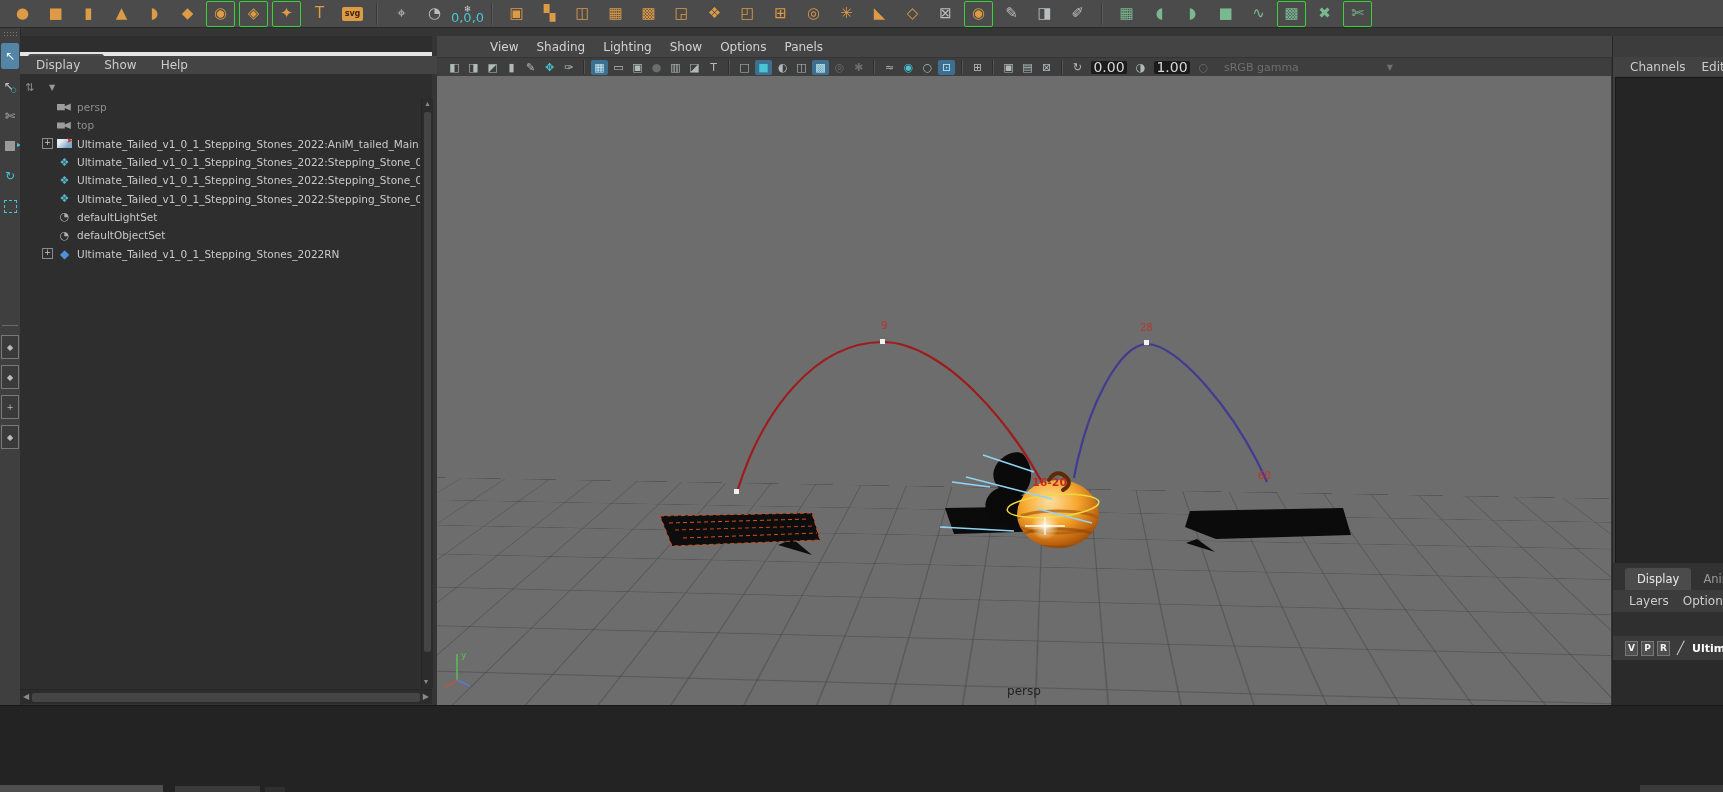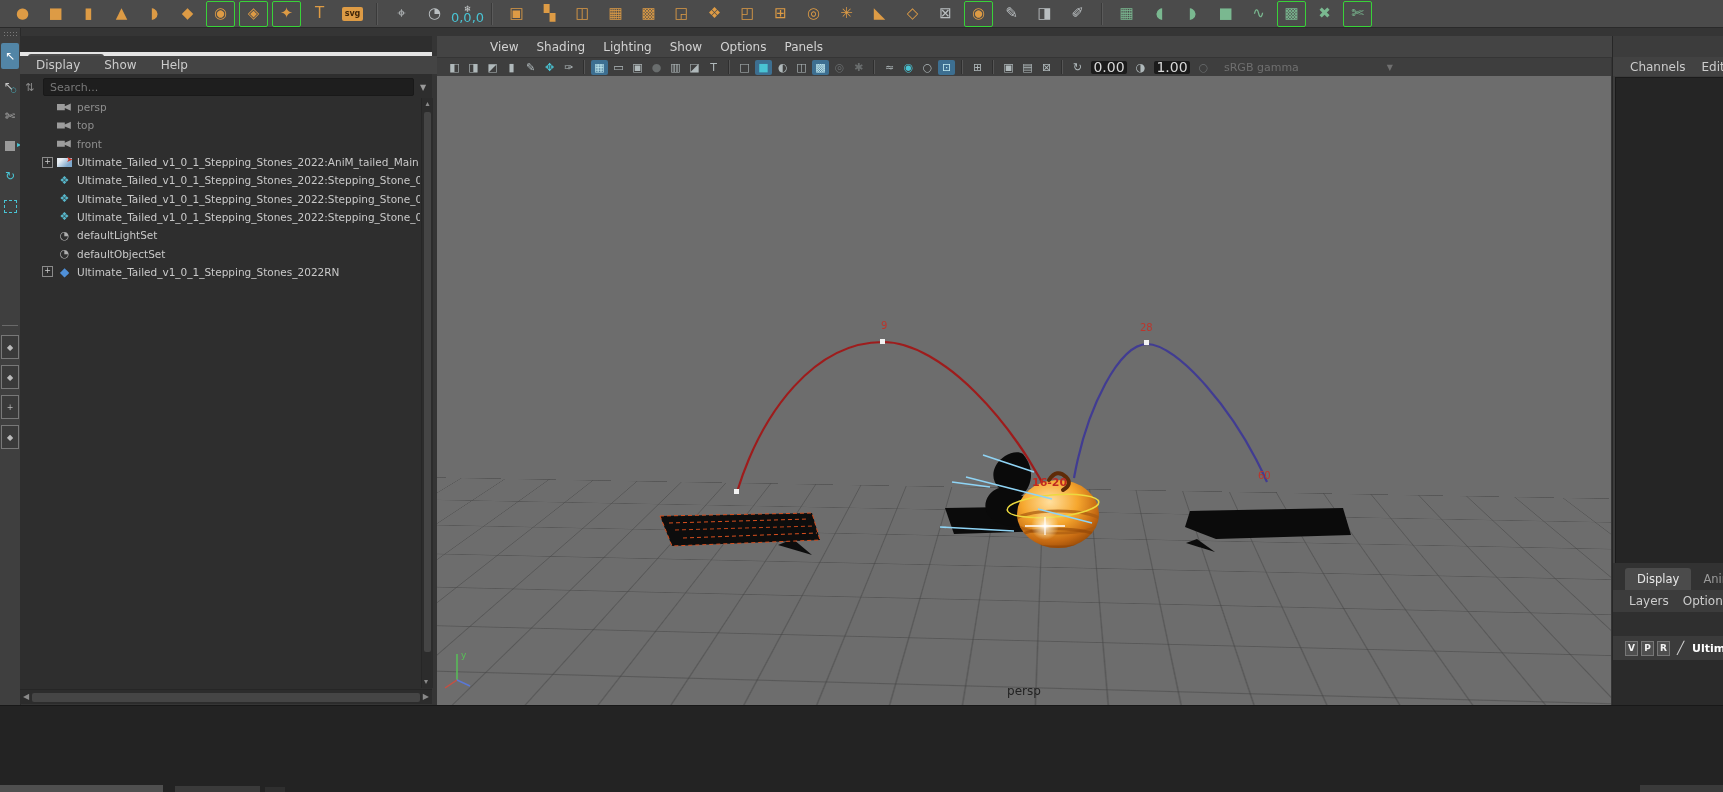--- a/index.html
+++ b/index.html
@@ -299,35 +299,30 @@
     <div id="ol-tabstrip" class="abs">
       <div id="ol-tab" class="abs">Outliner</div>
     </div>
     <div id="ol-menus" class="abs">
       <span>Display</span>
       <span>Show</span>
       <span>Help</span>
     </div>
     <div id="ol-search-row" class="abs">
       <span id="ol-sort-icon">⇅</span>
-      <input id="ol-search" type="text" placeholder="Search..." style="">
       <span id="ol-search-chev">▼</span>
     </div>
     <div id="ol-tree" class="abs">
         <div class="orow grayed">
           <span class="oi oi-cam"></span>
           <span class="lbl">persp</span>
         </div>
         <div class="orow grayed">
           <span class="oi oi-cam"></span>
           <span class="lbl">top</span>
-        </div>
-        <div class="orow grayed">
-          <span class="oi oi-cam"></span>
-          <span class="lbl">front</span>
         </div>
         <div class="orow expandable">
           <span class="expander"></span>
           <span class="oi oi-char"></span>
           <span class="lbl">Ultimate_Tailed_v1_0_1_Stepping_Stones_2022:AniM_tailed_Main</span>
         </div>
         <div class="orow">
           <span class="oi oi-stone">❖</span>
           <span class="lbl">Ultimate_Tailed_v1_0_1_Stepping_Stones_2022:Stepping_Stone_01</span>
         </div>

